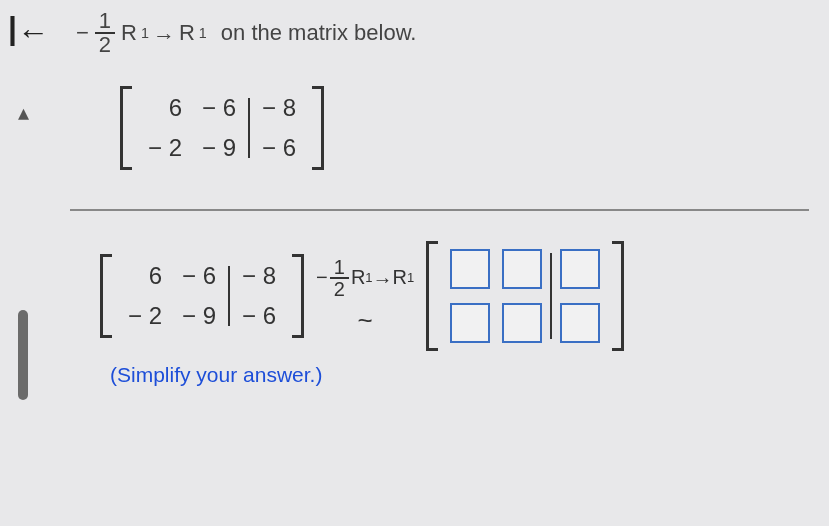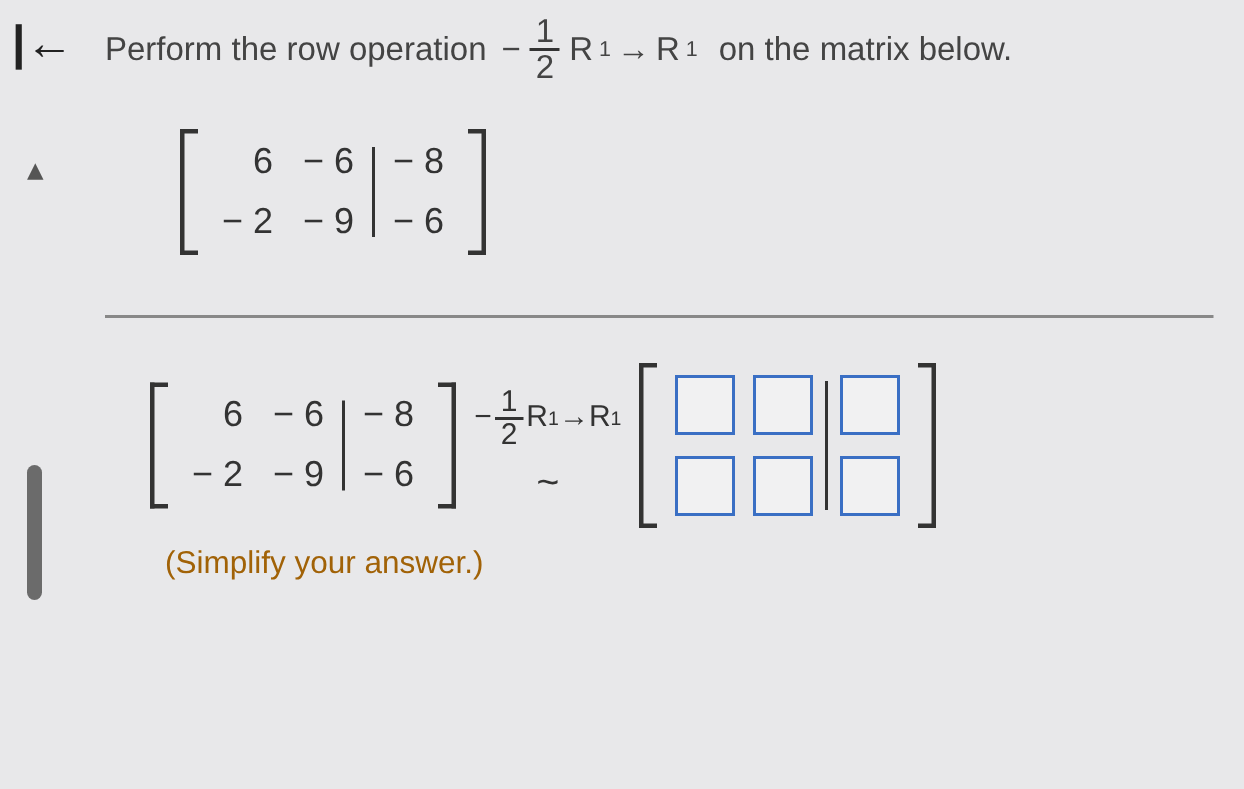--- a/index.html
+++ b/index.html
@@ -119,34 +119,33 @@
     .ans-box {
       width: 40px;
       height: 40px;
       border: 2px solid #3a6fc4;
       background: rgba(255,255,255,0.4);
     }
     .simplify-note {
       margin-top: 12px;
       margin-left: 40px;
       font-size: 21px;
-      color: #a16207;
+      color: #1d4ed8;
     }
   </style>
 </head>
 <body>
 
 <div class="back-arrow">|←</div>
 <div class="scroll-up">▴</div>
 <div class="scroll-thumb"></div>
 
 <div class="content">
 
   <div class="prompt-line">
-    <span>Perform the row operation</span>
     <span style="margin-left:6px">−</span>
     <span class="frac">
       <span class="num">1</span>
       <span class="den">2</span>
     </span>
     <span>R</span>
       <span class="sub">1</span>
     <span>→</span>
     <span>R</span>
       <span class="sub">1</span>

